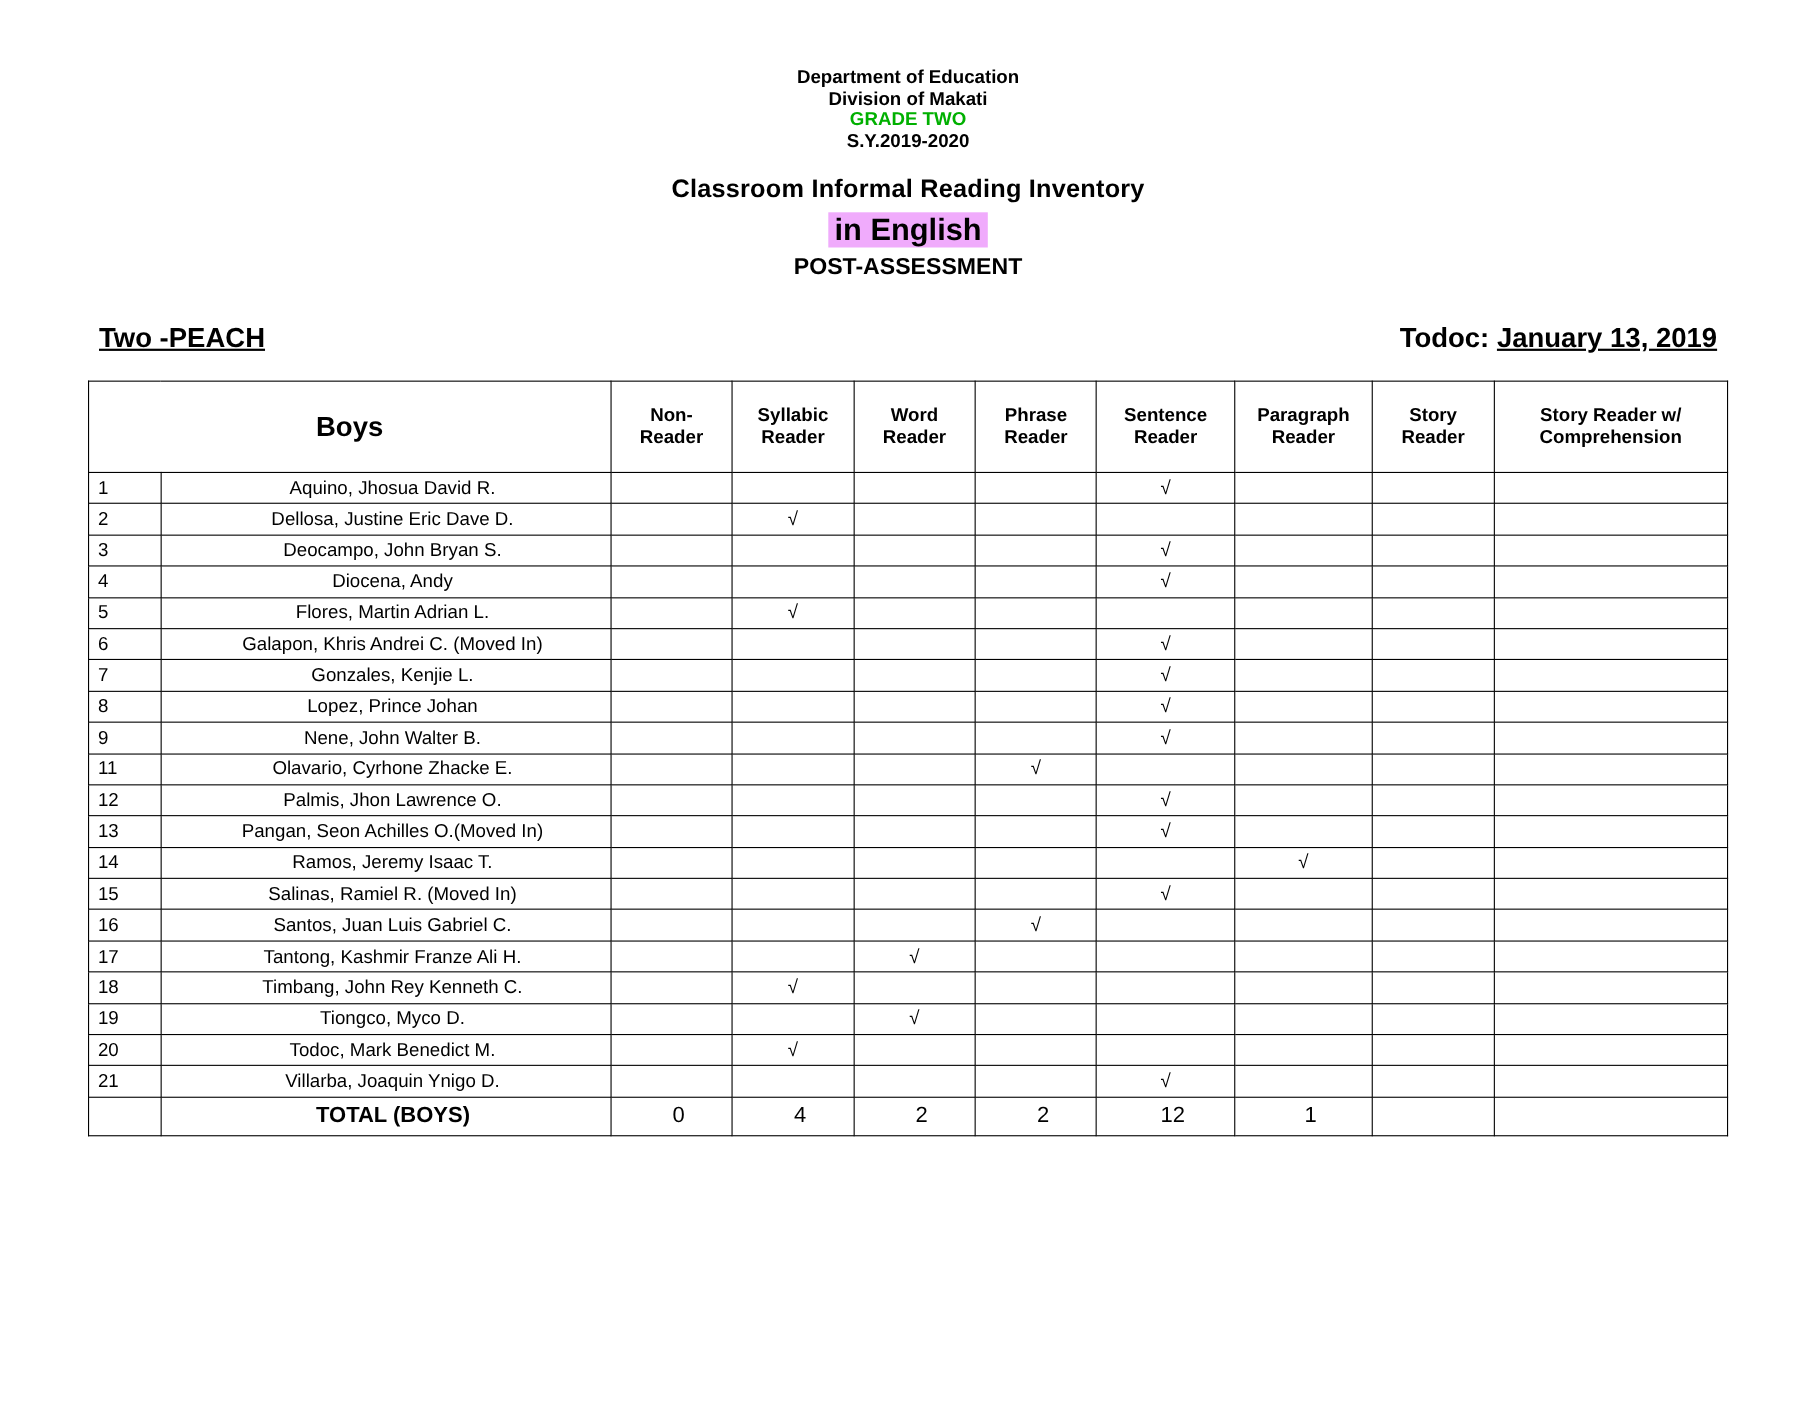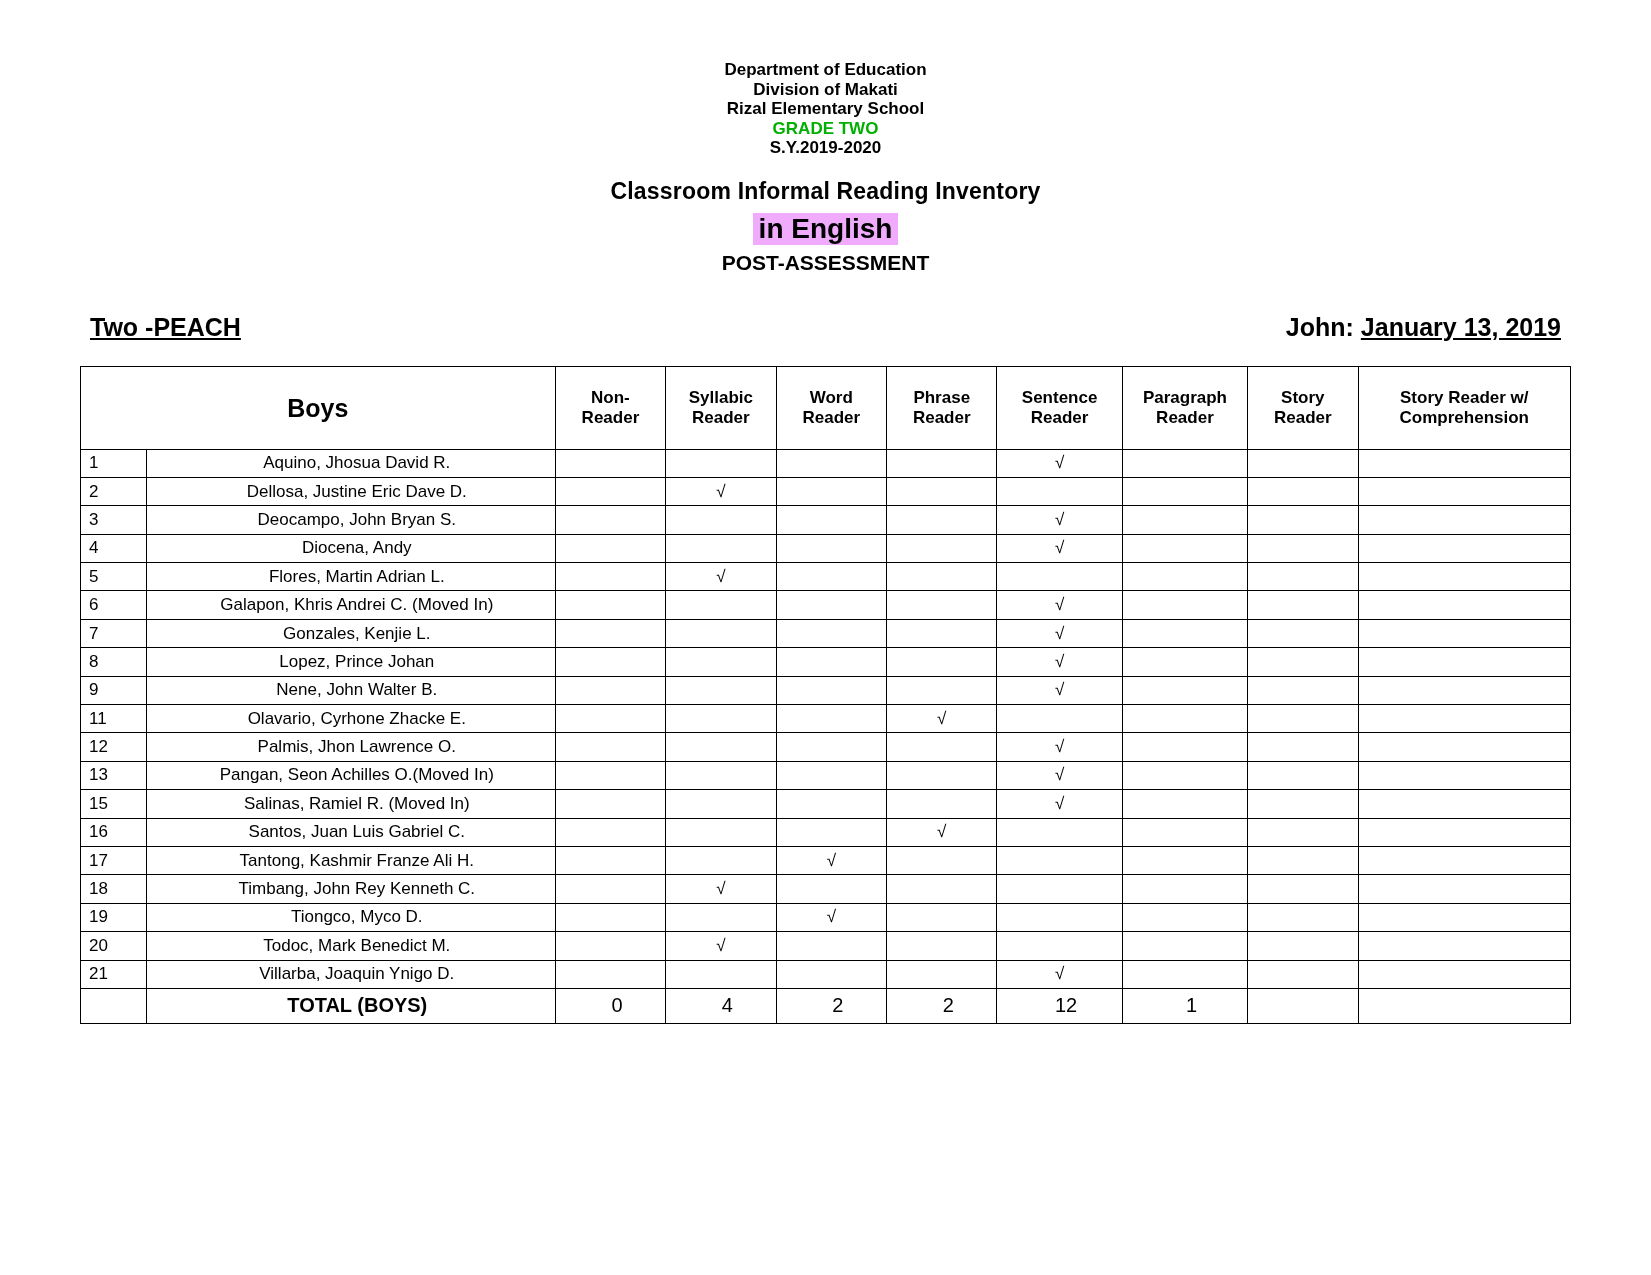--- a/index.html
+++ b/index.html
@@ -138,35 +138,34 @@
   }
 </style>
 </head>
 <body>
 
 <div class="page">
 
   <div class="header-block">
     <span class="line">Department of Education</span>
     <span class="line">Division of Makati</span>
-    <span class="line">Rizal Elementary School</span>
     <span class="line grade-two">GRADE TWO</span>
     <span class="line">S.Y.2019-2020</span>
   </div>
 
   <div class="title-block">
     <div class="title-main">Classroom Informal Reading Inventory</div>
     <div><span class="title-english">in English</span></div>
     <div class="title-sub">POST-ASSESSMENT</div>
   </div>
 
   <div class="meta-row">
     <div class="section-label">Two -PEACH</div>
     <div class="date-wrap">
-      <span>John:</span>
+      <span>Todoc:</span>
       <span class="date-value">January 13, 2019</span>
     </div>
   </div>
 
   <table class="inventory">
     <colgroup>
       <col class="col-num">
       <col class="col-name">
       <col class="col-cat">
       <col class="col-cat">
@@ -353,20 +352,32 @@
           <td class="mark"></td>
           <td class="mark"></td>
           <td class="mark"></td>
           <td class="mark"></td>
           <td class="mark">√</td>
           <td class="mark"></td>
           <td class="mark"></td>
           <td class="mark"></td>
         </tr>
         <tr>
+          <td class="num">14</td>
+          <td class="name">Ramos, Jeremy Isaac T.</td>
+          <td class="mark"></td>
+          <td class="mark"></td>
+          <td class="mark"></td>
+          <td class="mark"></td>
+          <td class="mark"></td>
+          <td class="mark">√</td>
+          <td class="mark"></td>
+          <td class="mark"></td>
+        </tr>
+        <tr>
           <td class="num">15</td>
           <td class="name">Salinas, Ramiel R. (Moved In)</td>
           <td class="mark"></td>
           <td class="mark"></td>
           <td class="mark"></td>
           <td class="mark"></td>
           <td class="mark">√</td>
           <td class="mark"></td>
           <td class="mark"></td>
           <td class="mark"></td>

